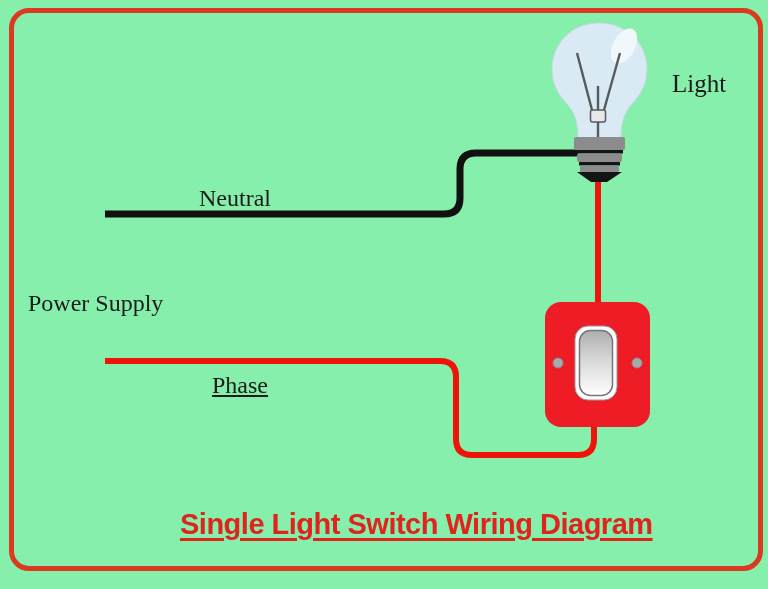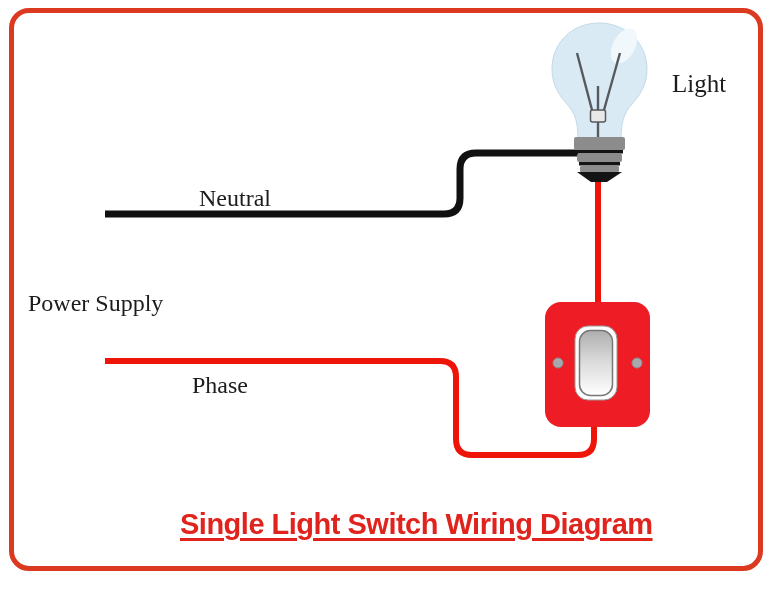--- a/index.html
+++ b/index.html
@@ -1,19 +1,19 @@
 <!DOCTYPE html>
 <html><head>
 <meta charset="utf-8">
 <style>
   html,body{margin:0;padding:0;background:#fbee00;}
   .stage{
     position:relative;
     width:768px;height:589px;
-    background:#ffffff;
+    background:#86efac;
     overflow:hidden;
     font-family:"Liberation Serif", serif;
   }
   .frame{
     position:absolute;
     left:9px;top:8px;width:754px;height:563px;
     border:5px solid #dc3a20;
     border-radius:20px;
     box-sizing:border-box;
   }
@@ -91,17 +91,17 @@
       <rect class="band" x="577" y="153.5" width="45" height="8.5" rx="2"></rect>
       <rect class="gap" x="579" y="162" width="41" height="3.5"></rect>
       <rect class="band" x="580" y="165.5" width="39" height="7" rx="2"></rect>
       <path class="gap" d="M577,172 L622,172 L607,182 L591,182 Z"></path>
     </g>
   </svg>
 
   <div class="lbl big" style="left:672px;top:70px;">Light</div>
   <div class="lbl" style="left:28px;top:290px;">Power Supply</div>
   <div class="lbl" style="left:199px;top:185px;">Neutral</div>
-  <div class="lbl" style="left:192px;top:372px;">Phase</div>
+  <div class="lbl" style="left:212px;top:372px;text-decoration:underline;">Phase</div>
 
   <div class="title">Single Light Switch Wiring Diagram</div>
 
 </div>
 
 </body></html>

